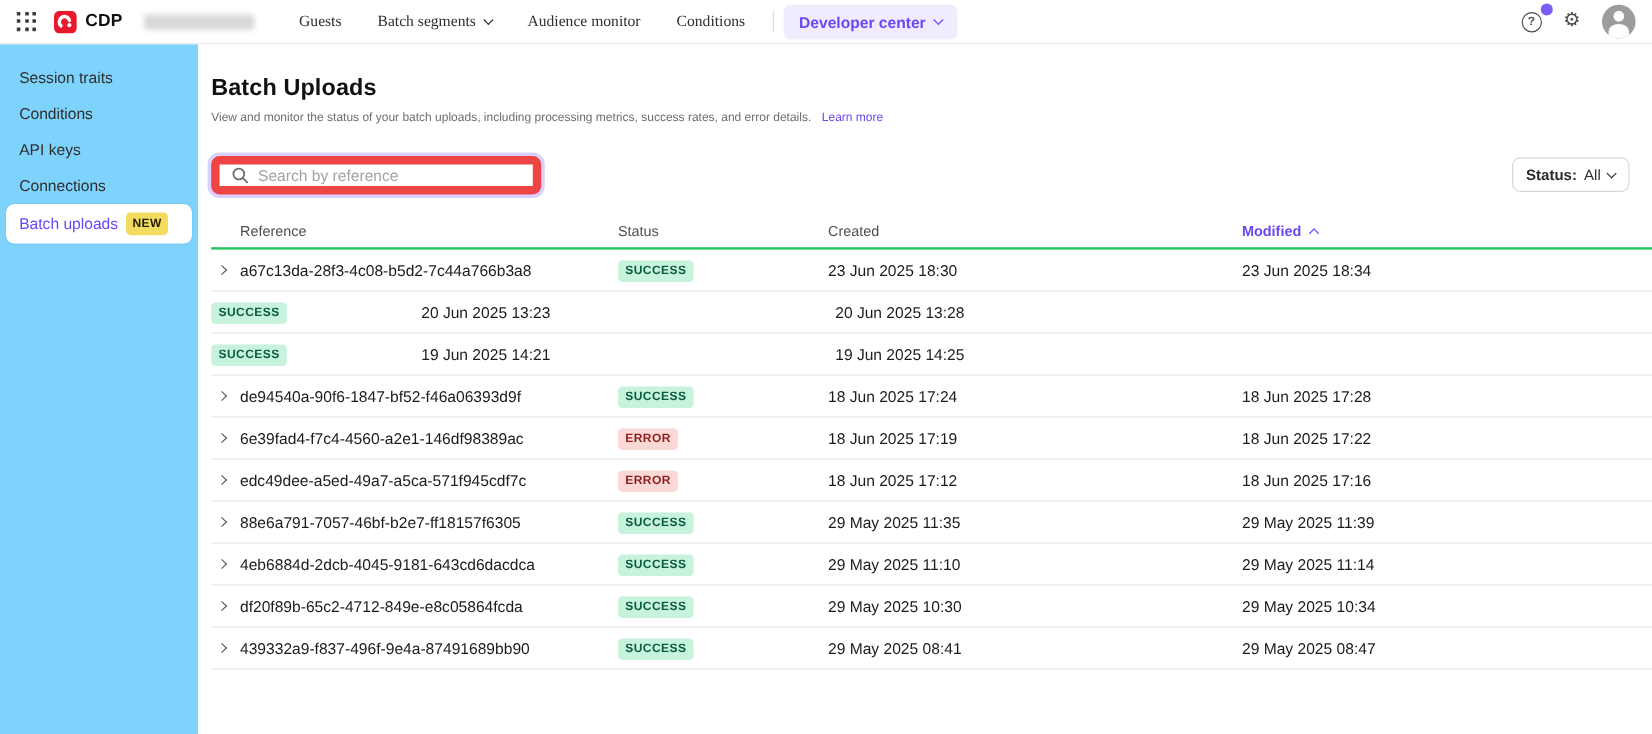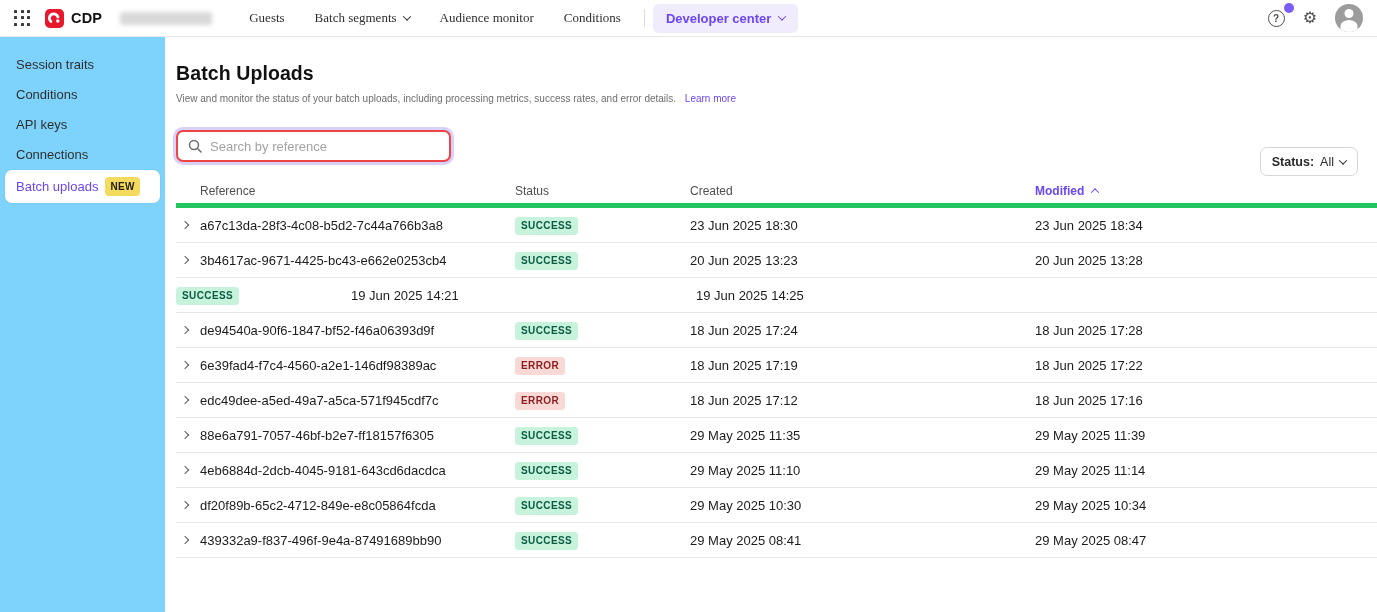--- a/index.html
+++ b/index.html
@@ -52,44 +52,44 @@
   .new-badge { background:#f2db5e; color:#231d04; font-size:10px; font-weight:bold; padding:2px 5px; border-radius:4px; letter-spacing:0.3px; }
   .main { flex:1; background:#fff; padding-left:11px; position:relative; }
   
   .page-title { font-size:19.5px; font-weight:600; color:#111; margin-top:25px; letter-spacing:0.1px; }
   .page-desc { font-size:10px; color:#6e6e6e; margin-top:8px; }
   .learn-more { color:#6b46f5; text-decoration:none; margin-left:6px; cursor:pointer; }
   
   .toolbar { margin-top:26px; display:flex; align-items:center; position:relative; height:32px; }
   .search-box {
     width:275px; height:32px; position:relative; display:flex; align-items:center;
-    border:2px solid #ef4444; border-radius:7px; background:#fff;
+    border:7px solid #ef4444; border-radius:7px; background:#fff;
     box-shadow:0 0 0 3px rgba(130,104,248,0.30);
   }
   .search-icon { margin:0 8px 0 10px; flex-shrink:0; display:block; }
   .search-box input {
     border:none; outline:none; flex:1; font-size:13px; color:#1c1c1c; background:transparent;
     font-family:"Liberation Sans", sans-serif; height:100%;
   }
   .search-box input::placeholder { color:#a3a3a3; }
   .status-filter {
-    position:absolute; right:19px; top:17px; height:29px; background:#fff;
+    position:absolute; right:19px; top:1px; height:29px; background:#fff;
     border:1px solid #d7d7d7; border-radius:7px; padding:0 11px; cursor:pointer;
     display:flex; align-items:center; gap:6px; font-size:12.5px; color:#2b2b2b;
     font-family:"Liberation Sans", sans-serif;
   }
   .status-filter .lbl { font-weight:bold; }
   
   .chev { display:inline-block; width:6px; height:6px; border-right:1.5px solid currentColor; border-bottom:1.5px solid currentColor; }
   .chev.down  { transform:rotate(45deg) translate(-1px,-1px); }
   .chev.up    { transform:rotate(-135deg) translate(-1px,-1px); }
   .chev.right { transform:rotate(-45deg); }
   
   .table { margin-top:17px; width:100%; }
-  .thead { display:flex; align-items:center; height:29px; border-bottom:5px solid #22c55e; font-size:12px; color:#4f4f4f; }
+  .thead { display:flex; align-items:center; height:29px; border-bottom:2px solid #22c55e; font-size:12px; color:#4f4f4f; }
   .trow  { display:flex; align-items:center; height:35px; border-bottom:1px solid #e7e7e7; cursor:pointer; }
   .c1 { width:339px; padding-left:24px; display:flex; align-items:center; }
   .thead .c1 { padding-left:24px; }
   .c2 { width:175px; }
   .c3 { width:345px; }
   .c4 { flex:1; }
   .sorted { color:#6b46f5; font-weight:600; display:flex; align-items:center; gap:8px; }
   .expand-btn { background:none; border:none; color:#5a5a5a; cursor:pointer; margin-left:-18px; width:18px; padding:0; display:flex; align-items:center; }
   .ref-text { font-size:13px; color:#1c1c1c; }
   .date-text { font-size:13px; color:#1c1c1c; }
@@ -209,26 +209,20 @@
               <button class="expand-btn">
                 <span class="chev right"></span>
               </button>
               <span class="ref-text">a67c13da-28f3-4c08-b5d2-7c44a766b3a8</span>
             </div>
             <div class="c2"><span class="badge success">SUCCESS</span></div>
             <div class="c3 date-text">23 Jun 2025 18:30</div>
             <div class="c4 date-text">23 Jun 2025 18:34</div>
           </div>
           <div class="trow">
-            <div class="c1">
-              <button class="expand-btn">
-                <span class="chev right"></span>
-              </button>
-              <span class="ref-text">3b4617ac-9671-4425-bc43-e662e0253cb4</span>
-            </div>
             <div class="c2"><span class="badge success">SUCCESS</span></div>
             <div class="c3 date-text">20 Jun 2025 13:23</div>
             <div class="c4 date-text">20 Jun 2025 13:28</div>
           </div>
           <div class="trow">
             <div class="c2"><span class="badge success">SUCCESS</span></div>
             <div class="c3 date-text">19 Jun 2025 14:21</div>
             <div class="c4 date-text">19 Jun 2025 14:25</div>
           </div>
           <div class="trow">

